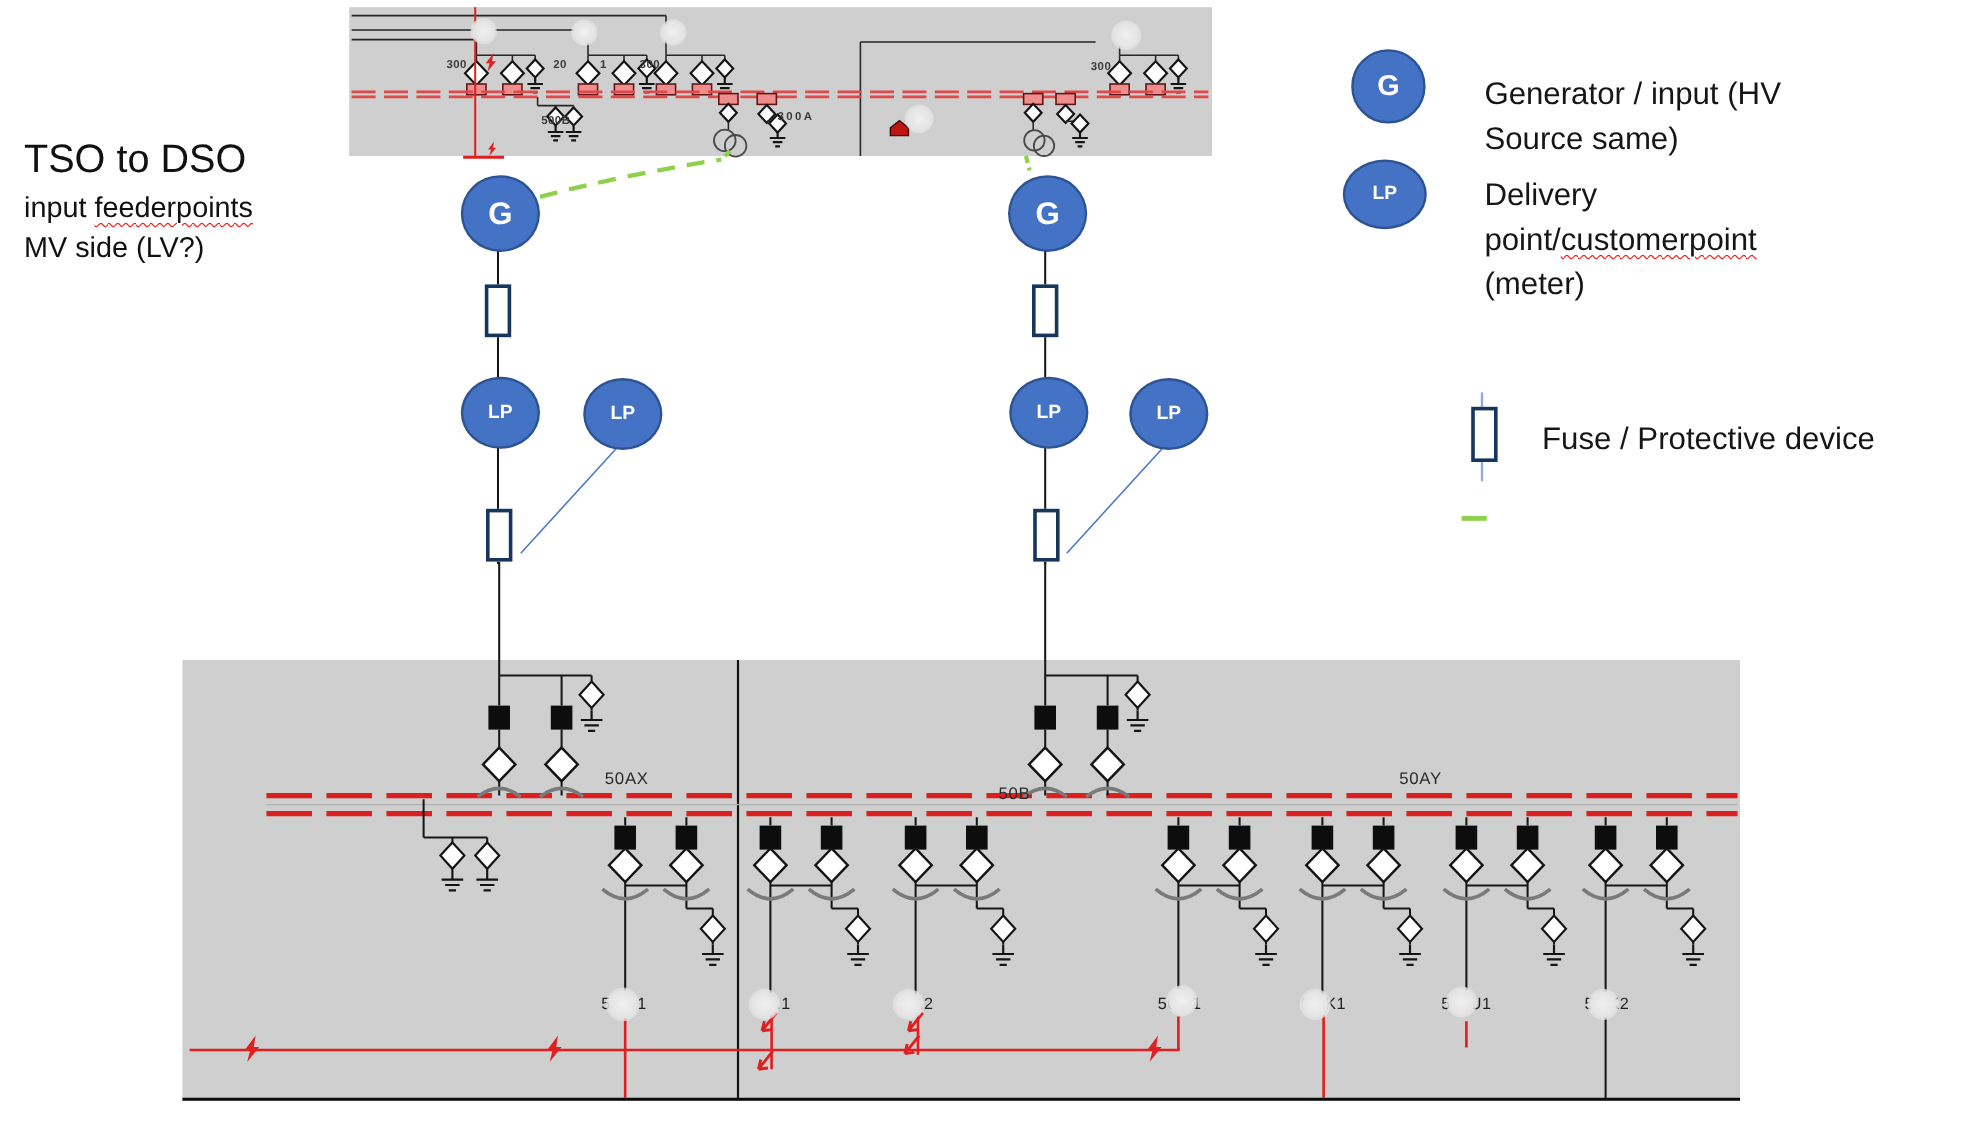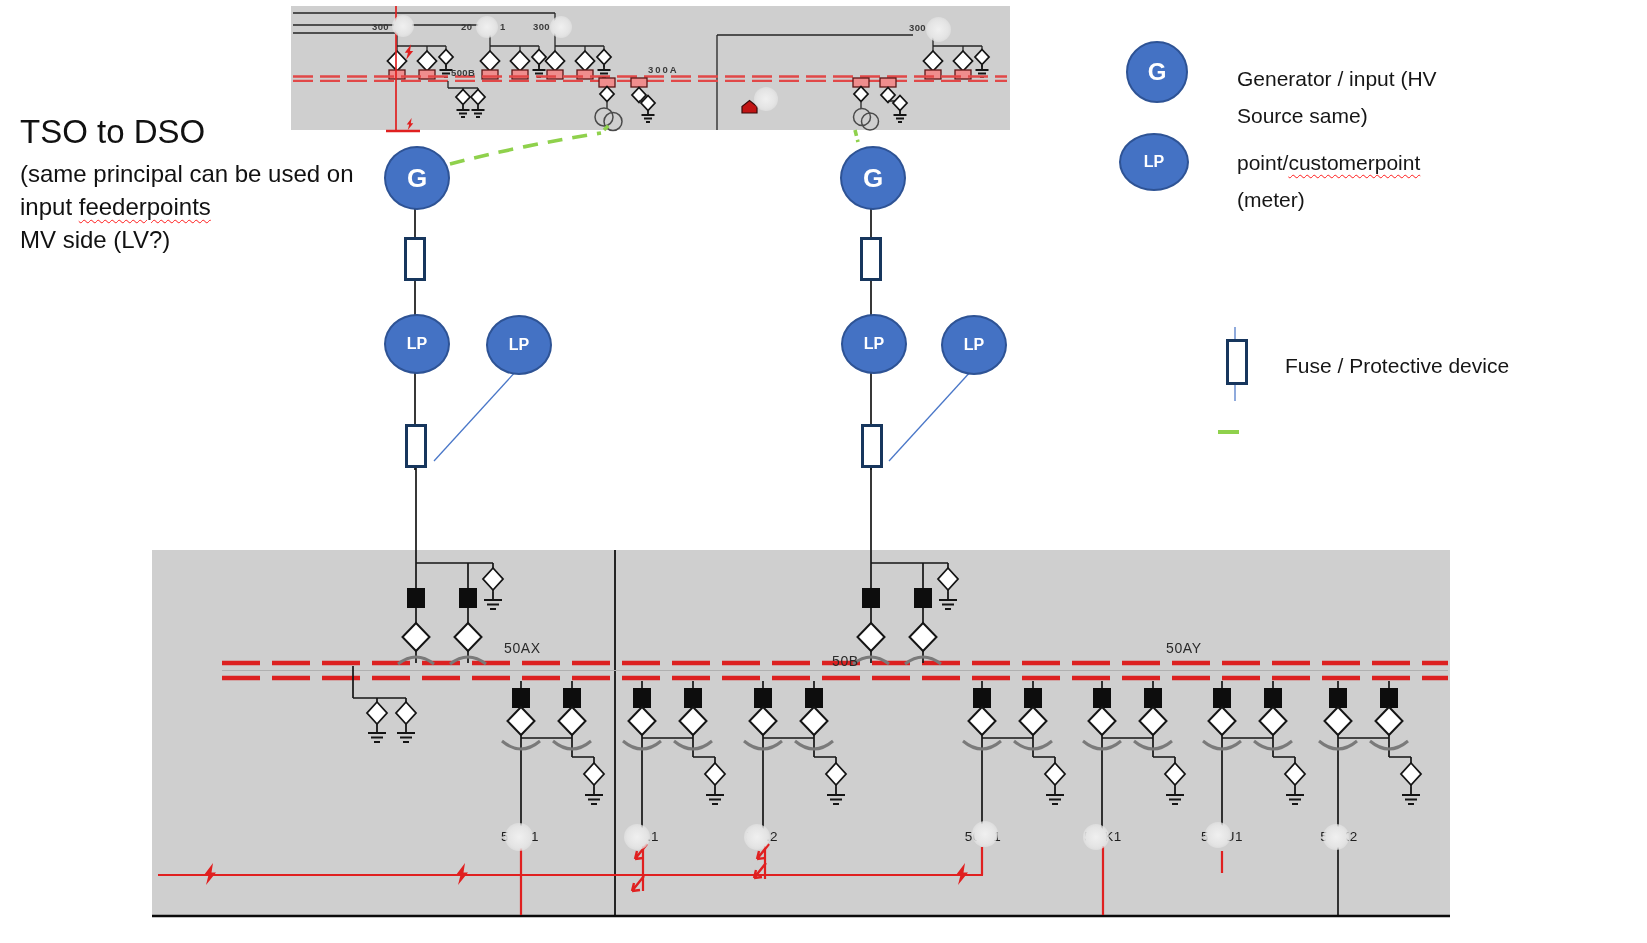--- a/index.html
+++ b/index.html
@@ -24,31 +24,31 @@
   .rar{stroke:#e02020;stroke-width:2.4;fill:none;}
   .grn{stroke:#8fd14c;stroke-width:3.6;fill:none;}
   .blu{stroke:#4a77c8;stroke-width:1.3;fill:none;}
   
   .gcirc{position:absolute;border-radius:50%;background:#4472c4;border:2.5px solid #2e5395;
          display:flex;align-items:center;justify-content:center;color:#fff;font-weight:bold;}
   .fuse{position:absolute;width:16px;height:38px;background:#fff;border:3px solid #17365d;}
   .fline{position:absolute;width:2px;background:#8faadc;}
   .gdash{position:absolute;width:21px;height:4px;background:#8fd14c;}
   
-  .slbl{position:absolute;font-size:9.5px;color:#3a3a3a;font-weight:600;letter-spacing:.4px;}
+  .slbl{position:absolute;font-size:9.5px;color:#3a3a3a;font-weight:600;letter-spacing:.4px;margin-top:28px;}
   .mblbl{position:absolute;font-size:14px;color:#2a2a2a;font-weight:500;letter-spacing:.6px;}
   .flbl{position:absolute;font-size:13.5px;color:#1f1f1f;font-weight:500;letter-spacing:.4px;
         transform:translateX(-50%);white-space:pre;}
   .blur{position:absolute;border-radius:50%;
         background:radial-gradient(circle,#f0f0f0 0%,#e4e4e4 55%,rgba(228,228,228,0) 100%);}
   
   .tso{position:absolute;left:20px;top:113px;width:370px;color:#111;}
   .tso .t{font-size:33px;margin-bottom:6px;}
   .tso .l{font-size:24px;line-height:33px;}
-  .leg-txt{position:absolute;color:#161616;font-size:21px;line-height:37px;}
+  .leg-txt{position:absolute;color:#161616;font-size:26px;line-height:37px;}
   .wavy{text-decoration:underline;text-decoration-style:wavy;text-decoration-color:#ff1a1a;
         text-decoration-thickness:1px;text-underline-offset:4px;}
 </style>
 </head>
 <body>
 
 <div class="canvas">
 
   <svg width="1647" height="943" viewBox="0 0 1647 943">
     <defs>
@@ -259,37 +259,37 @@
       <span>LP</span>
     </div>
 
   <div class="fuse" style="left:404px;top:237px"></div>
   <div class="fuse" style="left:405px;top:424px"></div>
   <div class="fuse" style="left:860px;top:237px"></div>
   <div class="fuse" style="left:861px;top:424px"></div>
 
   <div class="tso">
     <div class="t">TSO to DSO</div>
-    <div class="l">(same principal can be used on</div>
     <div class="l"><span>input </span><span class="wavy">feederpoints</span></div>
     <div class="l">MV side (LV?)</div>
   </div>
 
   <div>
     <div class="gcirc" style="left:1126px;top:41px;width:58px;height:58px;font-size:24px">
         <span>G</span>
       </div>
     <div class="leg-txt" style="left:1237px;top:60px">
       <div>Generator / input (HV</div>
       <div>Source same)</div>
     </div>
     <div class="gcirc" style="left:1119px;top:133px;width:66px;height:54px;font-size:16px">
         <span>LP</span>
       </div>
     <div class="leg-txt" style="left:1237px;top:144px">
+      <div>Delivery</div>
       <div><span>point/</span><span class="wavy">customerpoint</span></div>
       <div>(meter)</div>
     </div>
     <div class="fline" style="left:1234px;top:327px;height:74px"></div>
     <div class="fuse" style="left:1226px;top:339px;height:40px"></div>
     <div class="leg-txt" style="left:1285px;top:347px">Fuse / Protective device</div>
     <div class="gdash" style="left:1218px;top:430px"></div>
   </div>
 
 </div>

